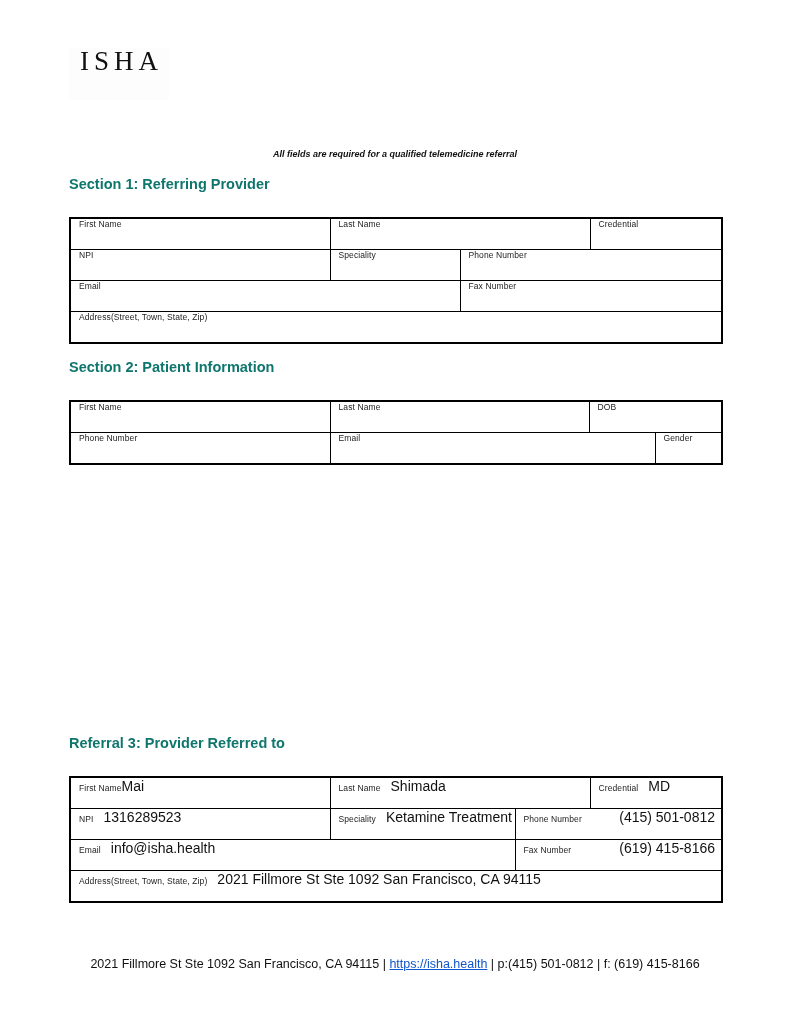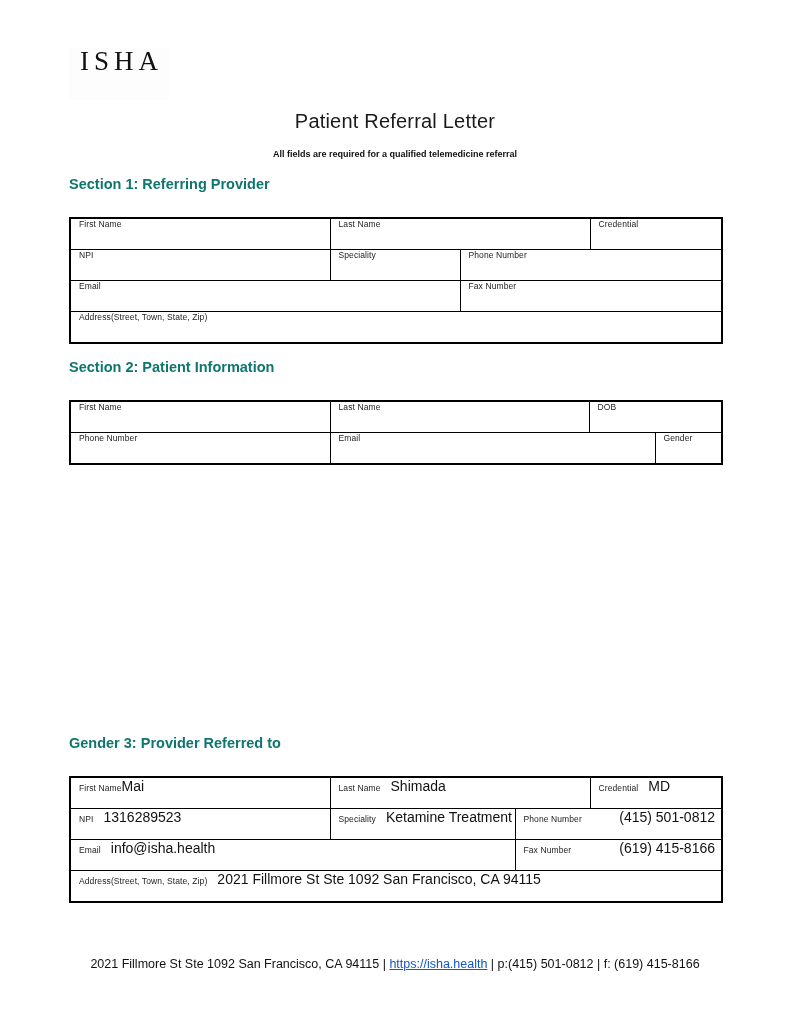--- a/index.html
+++ b/index.html
@@ -57,20 +57,21 @@
   }
   .doc-subtitle {
     position: absolute;
     left: 0;
     top: 149px;
     width: 790px;
     text-align: center;
     font-size: 9px;
     font-weight: bold;
     color: #111111;
+    font-style: italic;
   }
 
   
   .section-heading {
     position: absolute;
     left: 69px;
     font-size: 14.5px;
     font-weight: bold;
     color: #0f766e;
   }
@@ -161,21 +162,20 @@
 </style>
 </head>
 <body>
 
 <div class="page">
 
   <div class="logo">
     <span class="logo-text">ISHA</span>
   </div>
 
-  <div class="doc-title">Patient Referral Letter</div>
   <div class="doc-subtitle">All fields are required for a qualified telemedicine referral</div>
 
   <div class="section-heading" id="sec1-heading">Section 1: Referring Provider</div>
 
   <table class="form-table" id="table-sec1">
     <colgroup>
       <col style="width:260px">
         <col style="width:130px">
         <col style="width:130px">
         <col style="width:132px">
@@ -292,21 +292,21 @@
         <td>
           <div class="cell with-gap">
             <span class="lbl">Gender</span>
             <span class="val"></span>
           </div>
         </td>
       </tr>
     </tbody>
   </table>
 
-  <div class="section-heading" id="sec3-heading">Gender 3: Provider Referred to</div>
+  <div class="section-heading" id="sec3-heading">Referral 3: Provider Referred to</div>
 
   <table class="form-table" id="table-sec3">
     <colgroup>
       <col style="width:260px">
         <col style="width:185px">
         <col style="width:75px">
         <col style="width:132px">
     </colgroup>
     <tbody>
       <tr>

